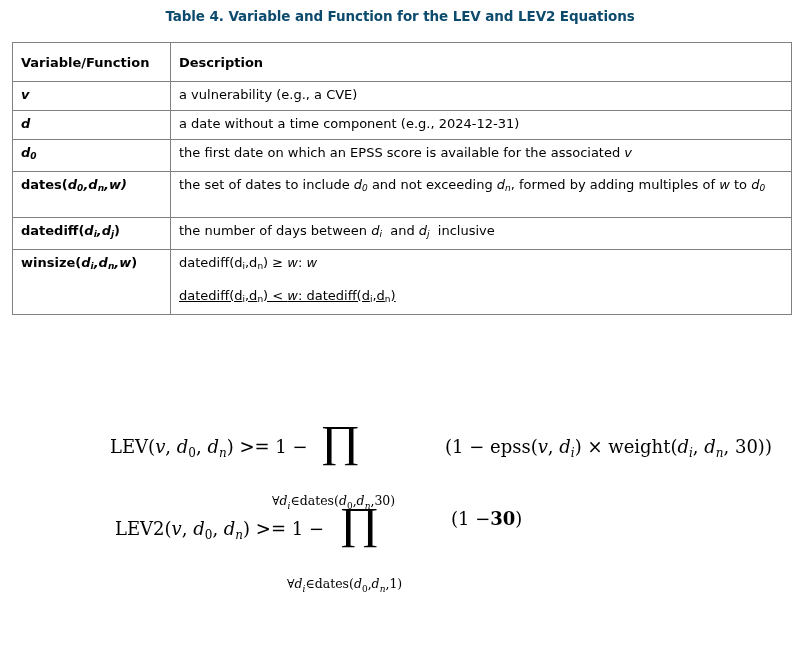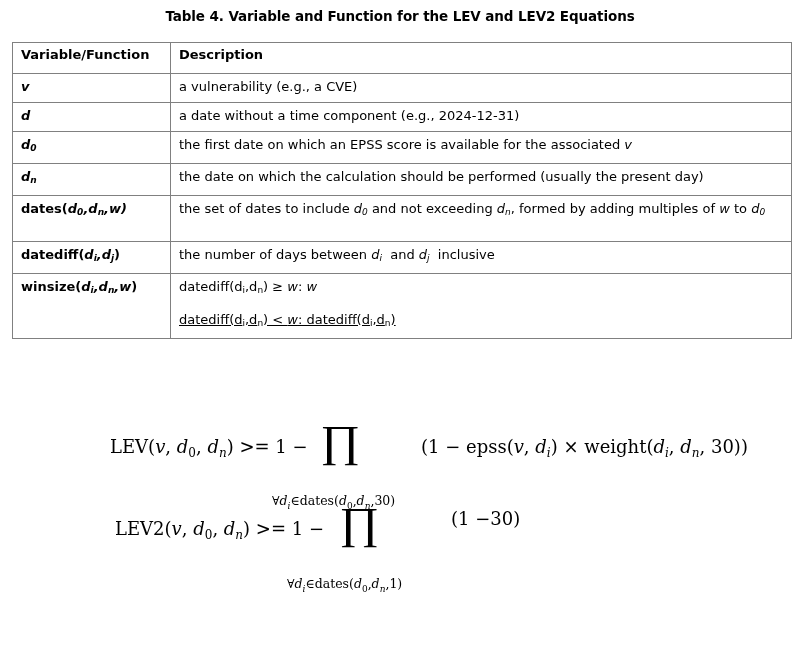--- a/index.html
+++ b/index.html
@@ -1,35 +1,35 @@
 <!DOCTYPE html>
 <html><head>
   <meta charset="utf-8">
   <style>
     html, body { margin: 0; padding: 0; background: #ffffff; }
     body { width: 800px; height: 648px; position: relative; overflow: hidden; font-family: "Liberation Sans", sans-serif; color: #000; }
-    .caption { position: absolute; left: 0; top: 8px; width: 800px; text-align: center; font-family: "DejaVu Sans", sans-serif; font-weight: bold; font-size: 13.5px; color: #000000; letter-spacing: -0.1px; }
+    .caption { position: absolute; left: 0; top: 8px; width: 800px; text-align: center; font-family: "DejaVu Sans", sans-serif; font-weight: bold; font-size: 13.5px; color: #0c4a6e; letter-spacing: -0.1px; }
     table.vars { position: absolute; left: 12px; top: 42px; width: 780px; border-collapse: collapse; font-family: "DejaVu Sans", sans-serif; font-size: 13px; }
     table.vars td, table.vars th { border: 1px solid #808080; padding: 0 8px; vertical-align: top; text-align: left; }
-    table.vars th { font-weight: bold; height: 30px; line-height: 24px; padding-top: 0; }
+    table.vars th { font-weight: bold; height: 30px; line-height: 24px; padding-top: 8px; }
     table.vars td { line-height: 22px; padding-top: 2px; padding-bottom: 4px; }
     table.vars td.var { width: 141px; font-weight: bold; }
     .sub { font-size: 9px; vertical-align: -2px; }
     .it { font-style: italic; }
     .r { height: 25px; }
     .r2 { height: 46px; }
     .r3 { height: 56px; margin-left: 38px; }
     .line2 { display: block; margin-top: 8px; text-decoration: underline; }
     .eq { position: absolute; font-family: "DejaVu Serif", "Liberation Serif", serif; font-size: 18px; white-space: nowrap; margin-left: 33px; }
     .m { font-style: italic; }
     .prod { position: absolute; font-family: "Liberation Serif", serif; font-size: 44px; line-height: 44px; transform: scaleX(1.1); }
     .under { position: absolute; font-family: "DejaVu Serif", "Liberation Serif", serif; font-size: 12.5px; white-space: nowrap; margin-top: 28px; }
     .frac { display: inline-block; vertical-align: middle; text-align: center; }
     .frac .num { display: block; border-bottom: 1.5px solid #000; padding: 0 2px 1px 2px; }
-    .frac .den { display: block; padding-top: 1px; }
+    .frac .den { display: block; padding-top: 1px; font-weight: bold; }
     sub.s { font-size: 12px; vertical-align: -4px; font-style: italic; }
     sub.s0 { font-size: 12px; vertical-align: -4px; font-style: normal; }
   </style>
 </head>
 <body>
 
 <div class="caption">Table 4. Variable and Function for the LEV and LEV2 Equations</div>
 
 <table class="vars">
   <tbody>
@@ -42,24 +42,20 @@
     <td>a vulnerability (e.g., a CVE)</td>
   </tr>
   <tr class="r">
     <td class="var"><span class="it">d</span></td>
     <td>a date without a time component (e.g., 2024-12-31)</td>
   </tr>
   <tr class="r">
     <td class="var"><span class="it">d<span class="sub">0</span></span></td>
     <td>the first date on which an EPSS score is available for the associated <span class="it">v</span></td>
   </tr>
-  <tr class="r">
-    <td class="var"><span class="it">d<span class="sub">n</span></span></td>
-    <td>the date on which the calculation should be performed (usually the present day)</td>
-  </tr>
   <tr class="r2">
     <td class="var">dates(<span class="it">d<span class="sub">0</span>,d<span class="sub">n</span>,w)</span></td>
     <td>the set of dates to include <span class="it">d<span class="sub">0</span></span> and not exceeding <span class="it">d<span class="sub">n</span></span>, formed by adding multiples of <span class="it">w</span> to <span class="it">d<span class="sub">0</span></span></td>
   </tr>
   <tr class="r">
     <td class="var">datediff(<span class="it">d<span class="sub">i</span>,d<span class="sub">j</span></span>)</td>
     <td>the number of days between <span class="it">d<span class="sub">i</span></span>&nbsp; and <span class="it">d<span class="sub">j</span></span>&nbsp; inclusive</td>
   </tr>
   <tr class="r3">
     <td class="var">winsize(<span class="it">d<span class="sub">i</span>,d<span class="sub">n</span>,w</span>)</td>
@@ -68,21 +64,21 @@
       <span class="line2">datediff(d<span class="sub">i</span>,d<span class="sub">n</span>) &lt; <span class="it">w</span>: datediff(d<span class="sub">i</span>,d<span class="sub">n</span>)</span>
     </td>
   </tr>
 </tbody>
   </table>
 
 <div>
   <div class="eq" style="left:77px; top:436px;">LEV(<span class="m">v</span>, <span class="m">d</span><sub class="s0">0</sub>, <span class="m">d</span><sub class="s">n</sub>) &gt;= 1 −</div>
   <div class="prod" style="left:322px; top:420px;">∏</div>
   <div class="under" style="left:272px; top:465px;">∀<span class="m">d<sub style="font-size:9px">i</sub></span>∈dates(<span class="m">d</span><sub style="font-size:9px">0</sub>,<span class="m">d<sub style="font-size:9px">n</sub></span>,30)</div>
-  <div class="eq" style="left:388px; top:436px;">(1 − epss(<span class="m">v</span>, <span class="m">d</span><sub class="s">i</sub>) × weight(<span class="m">d</span><sub class="s">i</sub>, <span class="m">d</span><sub class="s">n</sub>, 30))</div>
+  <div class="eq" style="left:412px; top:436px;">(1 − epss(<span class="m">v</span>, <span class="m">d</span><sub class="s">i</sub>) × weight(<span class="m">d</span><sub class="s">i</sub>, <span class="m">d</span><sub class="s">n</sub>, 30))</div>
 </div>
 
 <div>
   <div class="eq" style="left:82px; top:518px;">LEV2(<span class="m">v</span>, <span class="m">d</span><sub class="s0">0</sub>, <span class="m">d</span><sub class="s">n</sub>) &gt;= 1 −</div>
   <div class="prod" style="left:341px; top:502px;">∏</div>
   <div class="under" style="left:287px; top:548px;">∀<span class="m">d<sub style="font-size:9px">i</sub></span>∈dates(<span class="m">d</span><sub style="font-size:9px">0</sub>,<span class="m">d<sub style="font-size:9px">n</sub></span>,1)</div>
   <div class="eq" style="left:418px; top:506px;">
     <span style="vertical-align:middle">(1 −</span><span class="frac"><span class="den">30</span></span><span style="vertical-align:middle">)</span>
   </div>
 </div>

